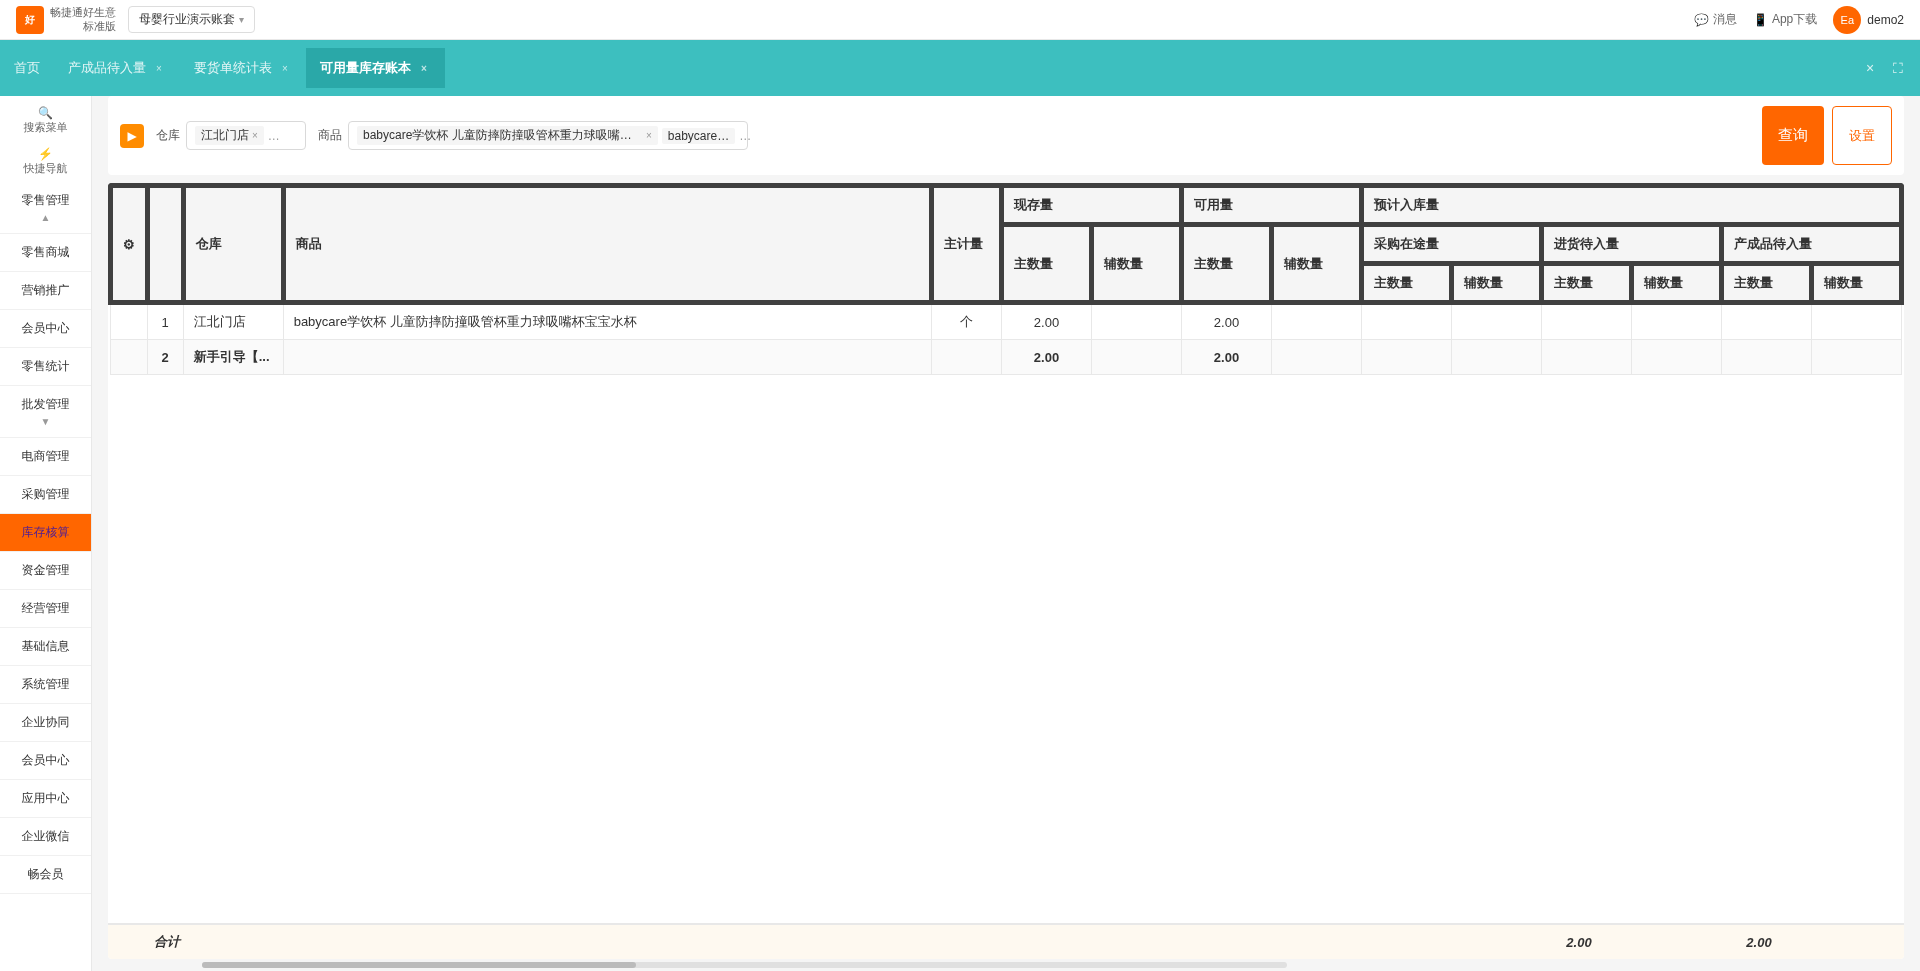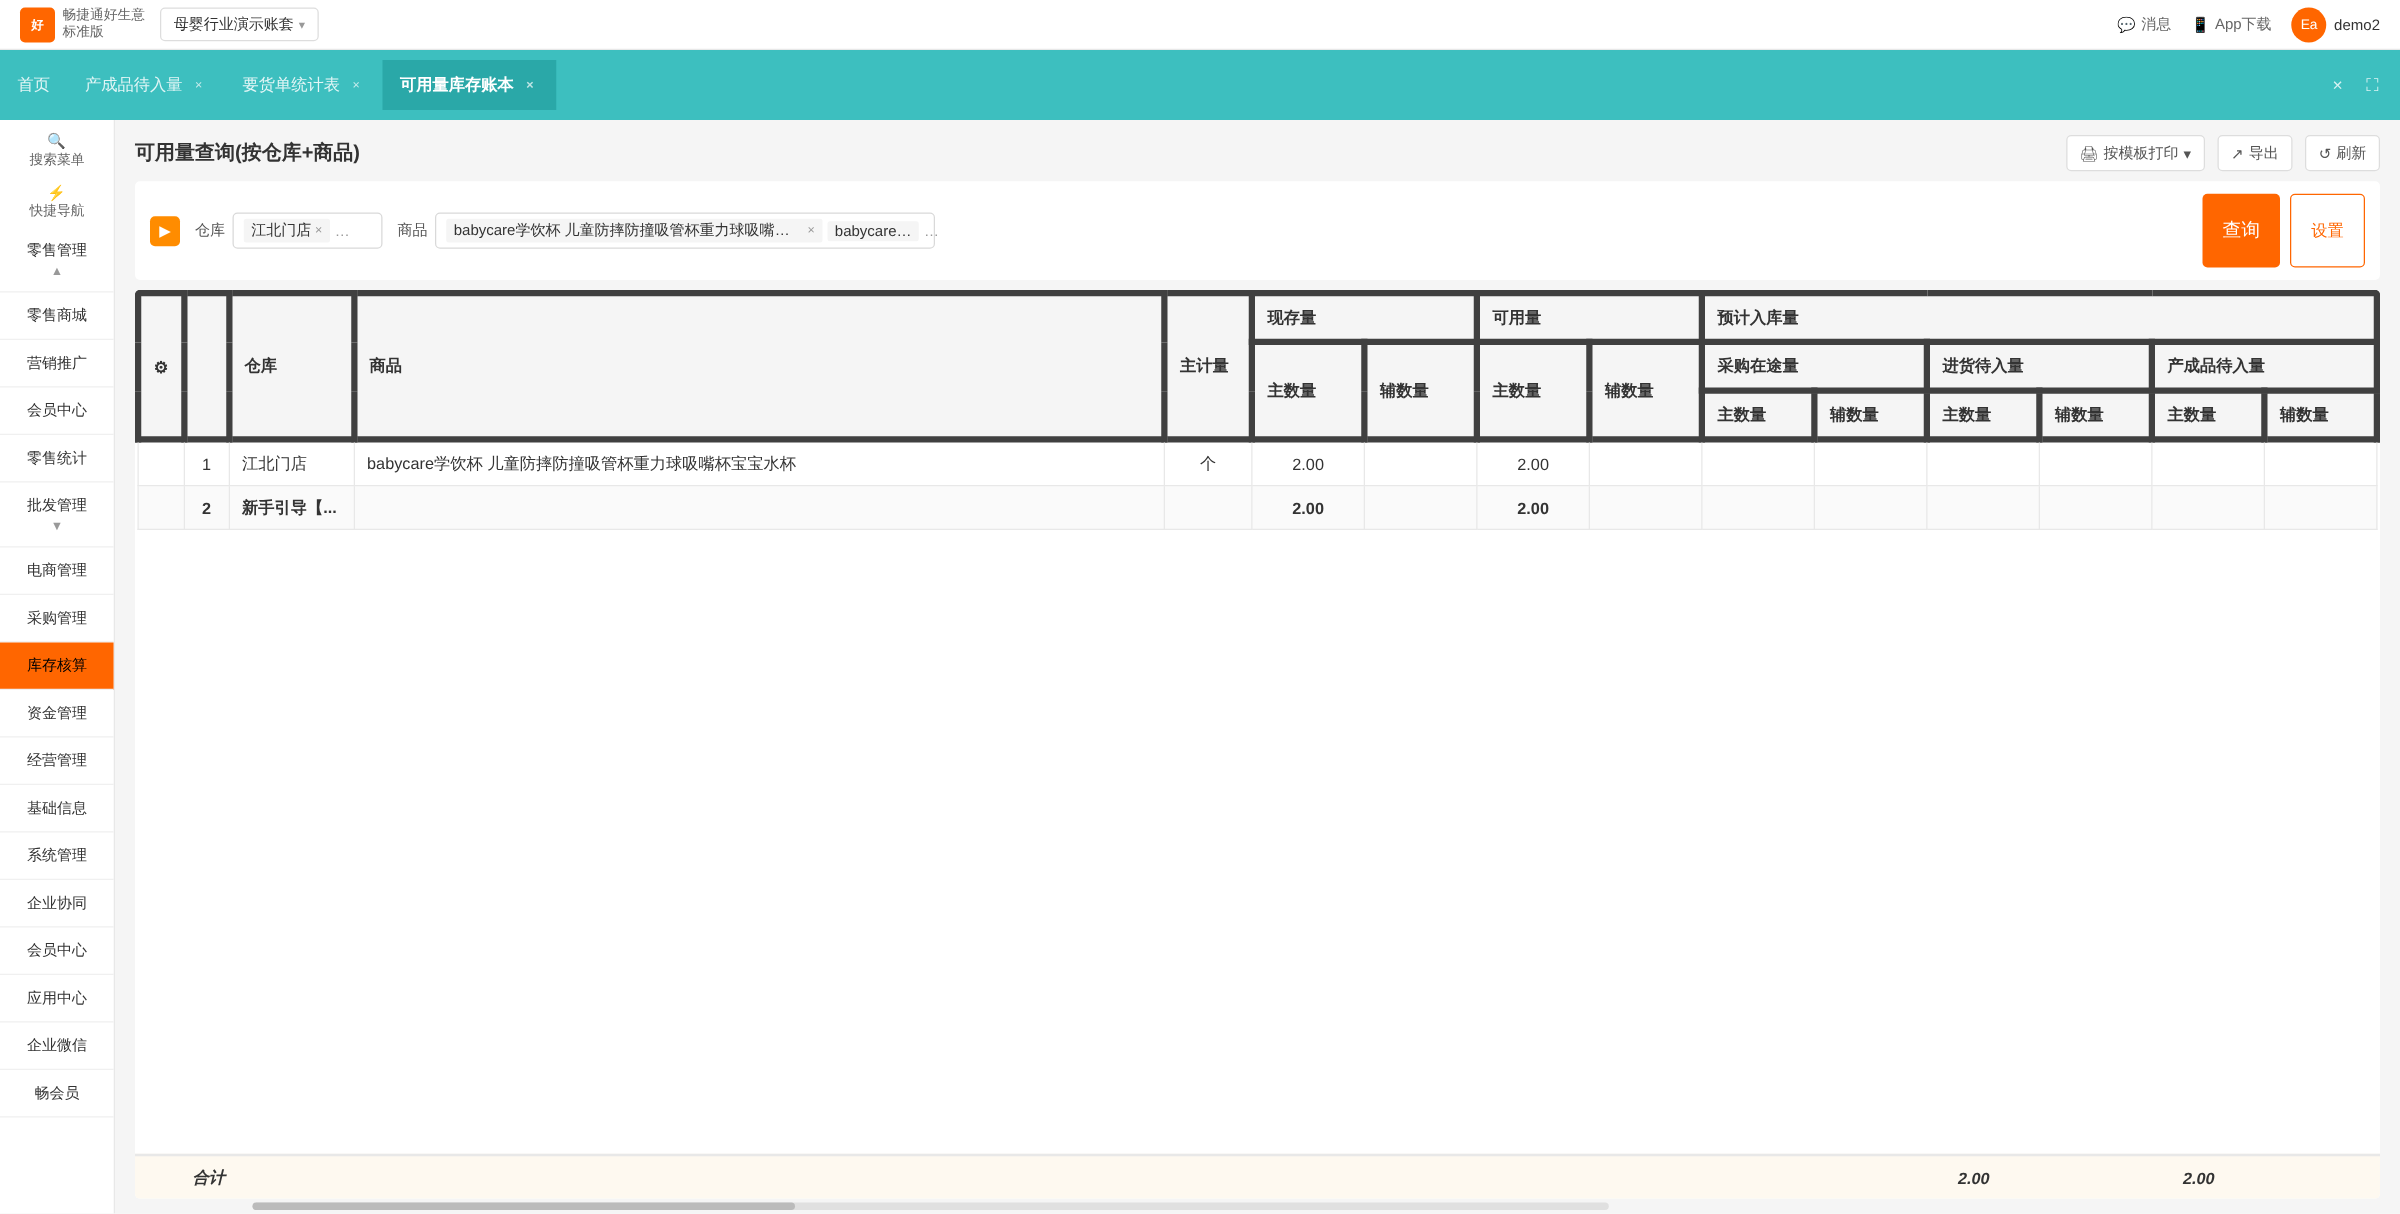--- a/index.html
+++ b/index.html
@@ -12,21 +12,21 @@
       display: flex;
       align-items: center;
       justify-content: space-between;
       padding: 0 16px;
       border-bottom: 1px solid #e8e8e8;
       flex-shrink: 0;
     }
     .top-bar-left { display: flex; align-items: center; gap: 12px; }
     .logo-area { display: flex; align-items: center; gap: 6px; }
     .logo-icon { width: 28px; height: 28px; background: #ff6600; border-radius: 4px; display: flex; align-items: center; justify-content: center; color: #fff; font-size: 10px; font-weight: bold; }
-    .logo-text { font-size: 12px; color: #666; }
+    .logo-text { font-size: 12px; color: #666; text-align: right; }
     .industry-selector { display: flex; align-items: center; gap: 4px; padding: 4px 10px; border: 1px solid #ddd; border-radius: 4px; cursor: pointer; font-size: 12px; color: #333; }
     .top-bar-right { display: flex; align-items: center; gap: 16px; }
     .top-icon-btn { display: flex; align-items: center; gap: 4px; color: #666; font-size: 12px; cursor: pointer; }
     .avatar { width: 28px; height: 28px; border-radius: 50%; background: #ff6600; display: flex; align-items: center; justify-content: center; color: #fff; font-size: 11px; }
     .user-name { font-size: 12px; color: #333; }
 
     
     .nav-tabs {
       height: 56px;
       background: #3dbfbf;
@@ -121,21 +121,21 @@
       padding: 10px 4px;
       display: flex;
       flex-direction: column;
       align-items: center;
       gap: 3px;
       cursor: pointer;
       border-bottom: 1px solid #f0f0f0;
     }
     .sidebar-menu-item.active { background: #ff6600; color: #fff; }
     .sidebar-menu-item .menu-label { font-size: 12px; color: #333; }
-    .sidebar-menu-item.active .menu-label { color: #000000; }
+    .sidebar-menu-item.active .menu-label { color: #4c1d95; }
     .sidebar-menu-item .menu-arrow { font-size: 10px; color: #999; }
 
     
     .content {
       flex: 1;
       display: flex;
       flex-direction: column;
       overflow: hidden;
       background: #f5f5f5;
     }
@@ -434,38 +434,20 @@
     <div class="sidebar-menu-item">
       <span class="menu-label">企业微信</span>
     </div>
     <div class="sidebar-menu-item">
       <span class="menu-label">畅会员</span>
     </div>
   </div>
 
   <div class="content">
 
-    <div class="page-header">
-      <div class="page-title">可用量查询(按仓库+商品)</div>
-      <div class="page-actions">
-        <button class="action-btn">
-          <span>🖨</span>
-          <span>按模板打印</span>
-          <span class="chevron-down"></span>
-        </button>
-        <button class="action-btn">
-          <span>↗</span>
-          <span>导出</span>
-        </button>
-        <button class="action-btn">
-          <span>↺</span>
-          <span>刷新</span>
-        </button>
-      </div>
-    </div>
 
     <div class="filter-bar">
       <div class="filter-toggle">▶</div>
 
       <div class="filter-field">
         <span class="filter-label">仓库</span>
         <div class="filter-input">
           <span class="filter-tag">
             <span>江北门店</span>
             <span class="remove">×</span>

